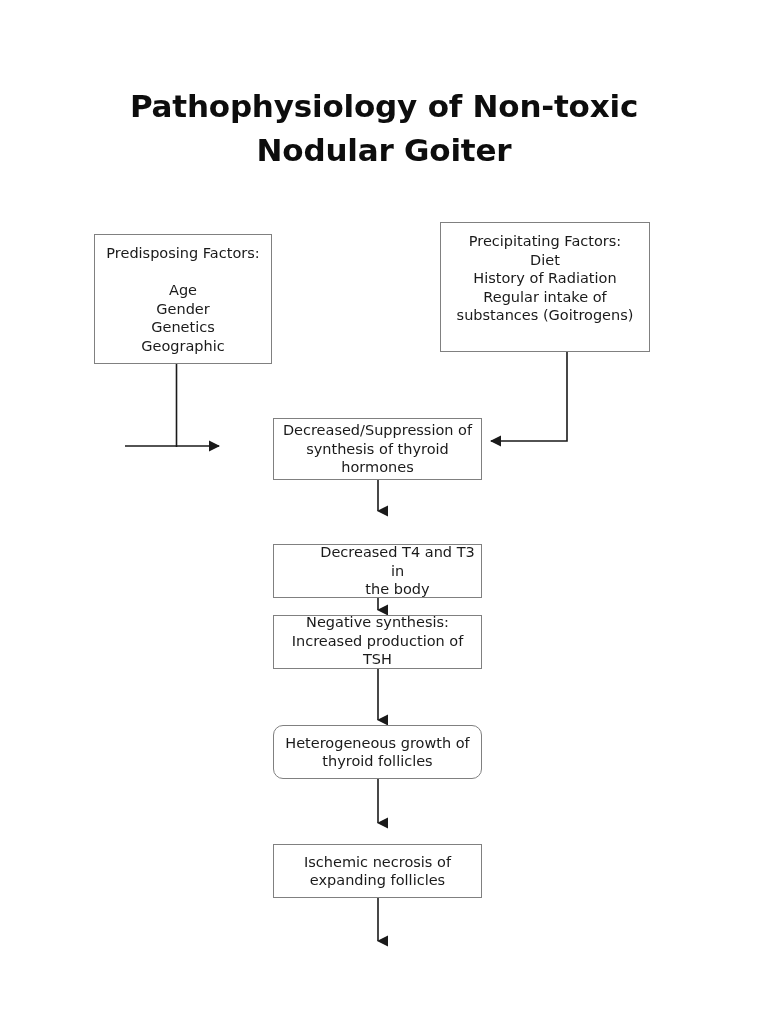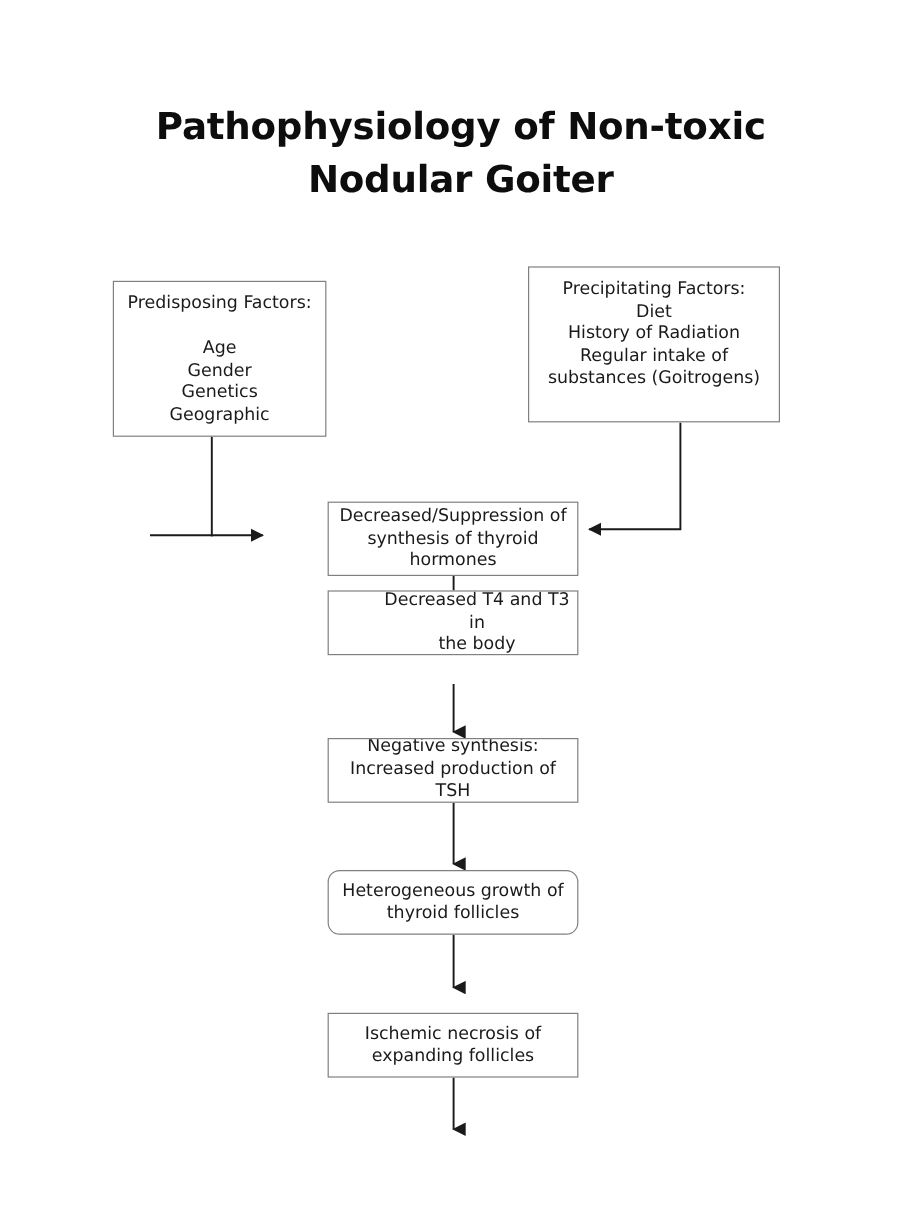--- a/index.html
+++ b/index.html
@@ -67,21 +67,21 @@
   .node-chain .lines {
     width: 100%;
   }
   .node-clip .lines {
     position: relative;
     top: -1px;
   }
   #box-predisposing { left: 94px;  top: 234px; width: 178px; height: 130px; }
   #box-precipitating { left: 440px; top: 222px; width: 210px; height: 130px; }
   #box-decreased-synthesis { left: 273px; top: 418px; width: 209px; height: 62px; }
-  #box-decreased-t4t3 { left: 273px; top: 492px; width: 209px; height: 54px; padding-left: 40px; }
+  #box-decreased-t4t3 { left: 273px; top: 544px; width: 209px; height: 54px; padding-left: 40px; }
   #box-negative-feedback { left: 273px; top: 615px; width: 209px; height: 54px; }
   #box-heterogeneous-growth { left: 273px; top: 725px; width: 209px; height: 54px; border-radius: 10px; }
   #box-ischemic-necrosis { left: 273px; top: 828px; width: 209px; height: 54px; margin-top: 16px; }
 </style>
 </head>
 <body>
 
 <div id="page">
 
   <div id="title">Pathophysiology of Non-toxic

